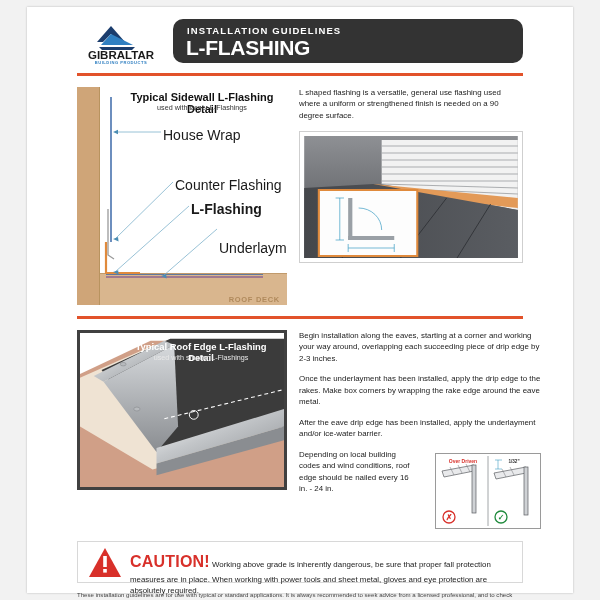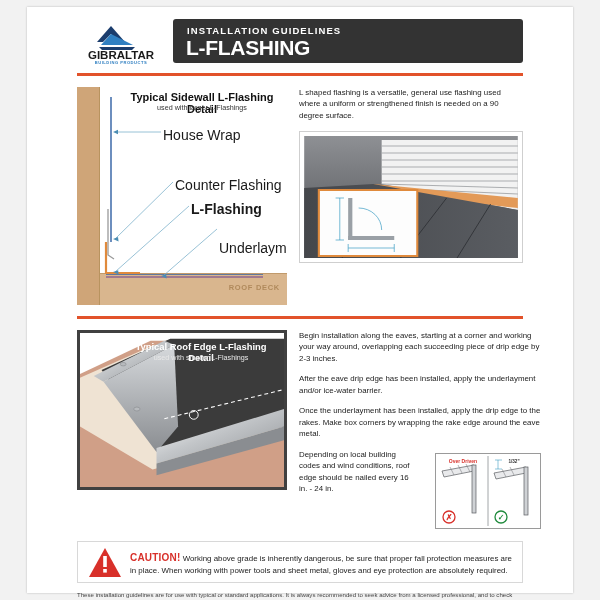--- a/index.html
+++ b/index.html
@@ -19,21 +19,21 @@
   }
   .inner{position:absolute;left:50px;top:12px;width:446px;height:562px;}
 
   
   .header{position:relative;height:46px;}
   .logo{position:absolute;left:0;top:2px;width:88px;height:44px;}
   .logo svg{display:block;}
   .titlebar{
     position:absolute;left:96px;top:0;right:0;height:44px;
     background:#333333;
-    border-radius:3px;
+    border-radius:10px;
   }
   .t-small{
     position:absolute;left:14px;top:6px;
     color:#ffffff;font-size:9.5px;font-weight:bold;letter-spacing:1.1px;
   }
   .t-big{
     position:absolute;left:13px;top:17px;
     color:#ffffff;font-size:21px;font-weight:bold;letter-spacing:-0.3px;
   }
   .rule{height:3px;background:#e2522a;margin-top:8px;}
@@ -46,21 +46,21 @@
 
   .diagram1{
     position:relative;width:210px;height:218px;background:#ffffff;
     overflow:hidden;
   }
   .wall{position:absolute;left:0;top:0;width:23px;height:218px;background:#cfa578;}
   .wall-edge{position:absolute;left:22px;top:0;width:1px;height:218px;background:#b8935f;}
   .deck{position:absolute;left:23px;top:186px;width:187px;height:32px;background:#d9b68e;}
   .deck-top{position:absolute;left:23px;top:186px;width:187px;height:1px;background:#c19a6b;}
   .deck-label{
-    position:absolute;right:7px;top:196px;
+    position:absolute;right:7px;top:208px;
     font-size:7.5px;font-weight:bold;color:#b08a5c;letter-spacing:.7px;
   }
   .d1-title{
     position:absolute;left:40px;top:4px;width:170px;text-align:center;
     font-size:11px;font-weight:bold;color:#111;
   }
   .d1-sub{
     position:absolute;left:40px;top:16px;width:170px;text-align:center;
     font-size:7.2px;color:#333;
   }
@@ -99,21 +99,21 @@
   
   .caution{
     position:relative;margin-top:12px;border:1px solid #d8d8d8;
     height:42px;box-sizing:border-box;background:#fff;
   }
   .tri{position:absolute;left:10px;top:5px;width:34px;height:31px;}
   .caution-txt{
     position:absolute;left:52px;top:8px;right:8px;
     font-size:7.9px;line-height:1.5;color:#222;
   }
-  .caution-word{color:#d8302a;font-weight:bold;font-size:10px;letter-spacing:.2px;}
+  .caution-word{color:#d8302a;font-weight:bold;font-size:16px;letter-spacing:.2px;}
 
   .fine{
     margin-top:7px;font-size:6.1px;line-height:1.55;color:#444;
   }
 </style>
 </head>
 <body>
 
 <div class="page">
 <div class="inner">
@@ -289,22 +289,22 @@
             <circle cx="116" cy="84" r="4.5" fill="none" stroke="#ffffff" stroke-width="1"></circle>
           </svg>
           <div class="d2-title">Typical Roof Edge L-Flashing Detail</div>
           <div class="d2-sub">used with smaller L-Flashings</div>
         </div>
       </div>
 
       <div class="col-right">
         <div class="bodytext">
           <p>Begin installation along the eaves, starting at a corner and working your way around, overlapping each succeeding piece of drip edge by 2-3 inches.</p>
+          <p>Once the underlayment has been installed, apply the drip edge to the rakes. Make box corners by wrapping the rake edge around the eave metal.</p>
           <p>After the eave drip edge has been installed, apply the underlayment and/or ice-water barrier.</p>
-          <p>Once the underlayment has been installed, apply the drip edge to the rakes. Make box corners by wrapping the rake edge around the eave metal.</p>
         </div>
 
         <div class="lastpara">
           <p>Depending on local building codes and wind conditions, roof edge should be nailed every 16 in. - 24 in.</p>
 
           <div class="fig2">
             <svg width="100%" height="100%" viewBox="0 0 104 74">
               <rect x="0" y="0" width="104" height="74" fill="#ffffff"></rect>
               <line x1="52" y1="2" x2="52" y2="72" stroke="#8c8f93" stroke-width="0.8"></line>
 

